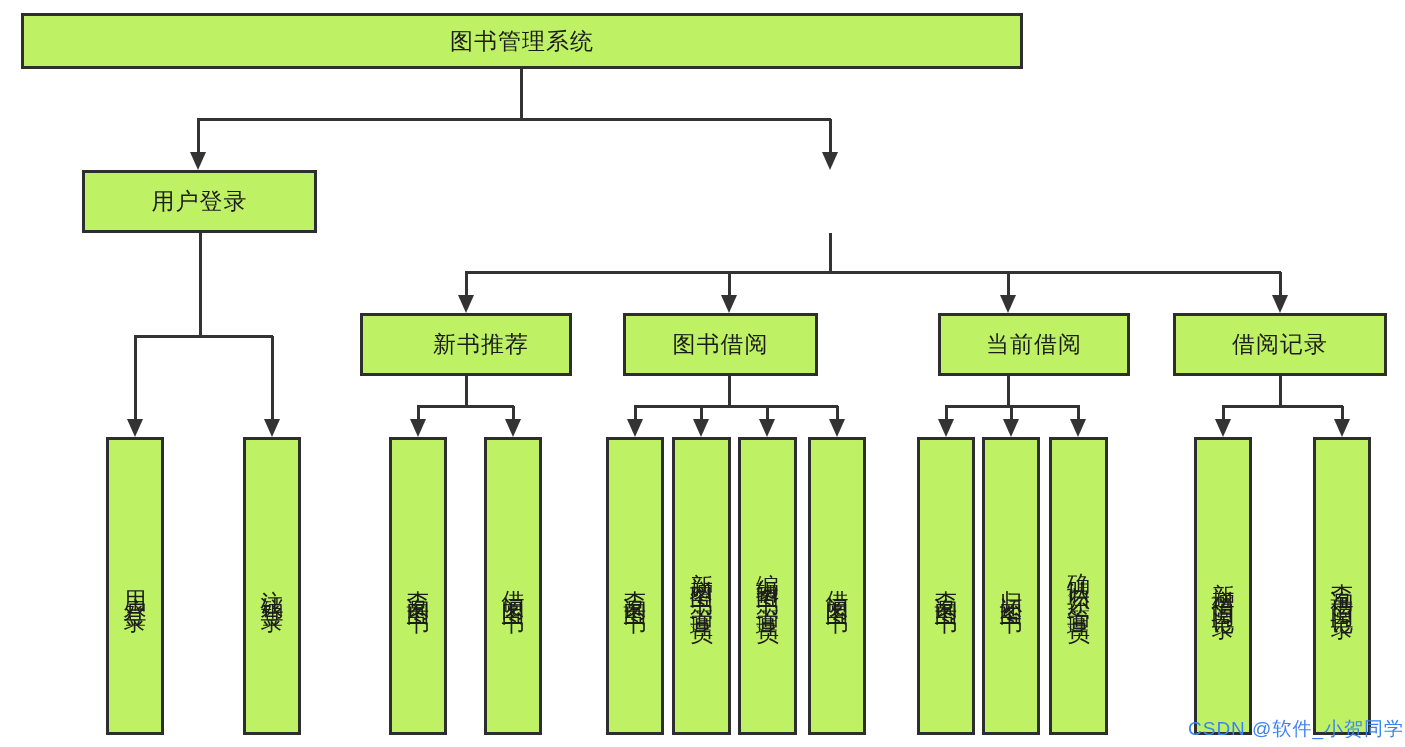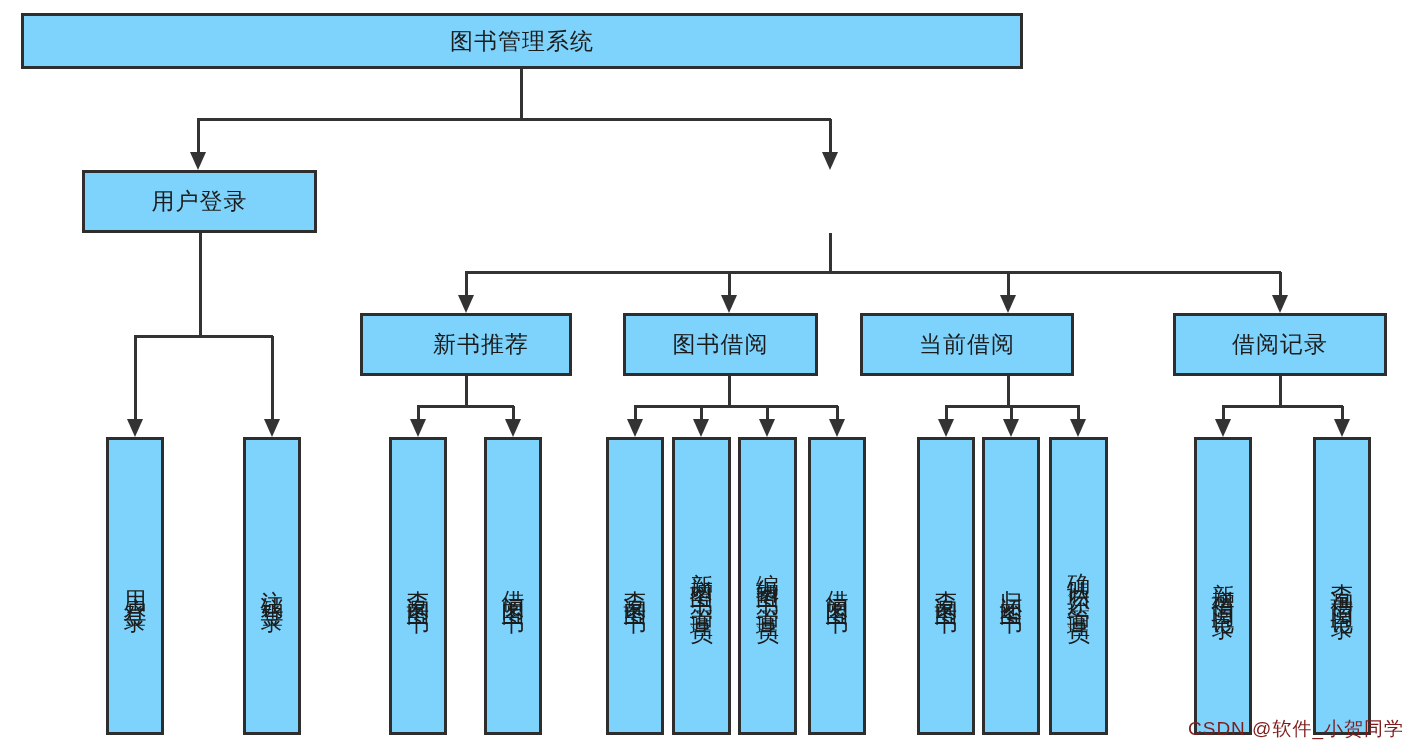--- a/index.html
+++ b/index.html
@@ -8,21 +8,21 @@
     width:1405px;height:747px;
     background:#ffffff;
     overflow:hidden;
     font-family:"Liberation Sans","DejaVu Sans",sans-serif;
     color:#1c1c1c;
   }
   .box{
     position:absolute;
     box-sizing:border-box;
     border:3px solid #2e2e2e;
-    background:#7dd3fc;
+    background:#bef264;
     display:flex;
     align-items:center;
     justify-content:center;
     z-index:2;
   }
   .box .lbl{
     font-size:23px;
     letter-spacing:1px;
     color:#1c1c1c;
     white-space:nowrap;
@@ -44,21 +44,21 @@
     border-left:8px solid transparent;
     border-right:8px solid transparent;
     border-top:18px solid #333333;
     z-index:1;
   }
   .watermark{
     position:absolute;
     left:1188px;top:716px;
     font-size:19px;
     letter-spacing:1px;
-    color:#7f1d1d;
+    color:#3b82f6;
     z-index:5;
     white-space:nowrap;
   }
 </style>
 </head>
 <body>
 
 <div class="canvas">
 
   <div class="box" style="left:21px;top:13px;width:1002px;height:56px;">
@@ -68,21 +68,21 @@
   <div class="box" style="left:82px;top:170px;width:235px;height:63px;">
     <span class="lbl">用户登录</span>
   </div>
 
   <div class="box" style="left:360px;top:313px;width:212px;height:63px;padding-left:30px;">
     <span class="lbl">新书推荐</span>
   </div>
   <div class="box" style="left:623px;top:313px;width:195px;height:63px;">
     <span class="lbl">图书借阅</span>
   </div>
-  <div class="box" style="left:860px;top:313px;width:214px;height:63px;">
+  <div class="box" style="left:938px;top:313px;width:192px;height:63px;">
     <span class="lbl">当前借阅</span>
   </div>
   <div class="box" style="left:1173px;top:313px;width:214px;height:63px;align-items:center;">
     <span class="lbl">借阅记录</span>
   </div>
 
   <div class="box leaf" style="left:106px;top:437px;width:58px;height:298px;">
     <span class="lbl">用户登录</span>
   </div>
   <div class="box leaf" style="left:243px;top:437px;width:58px;height:298px;">

